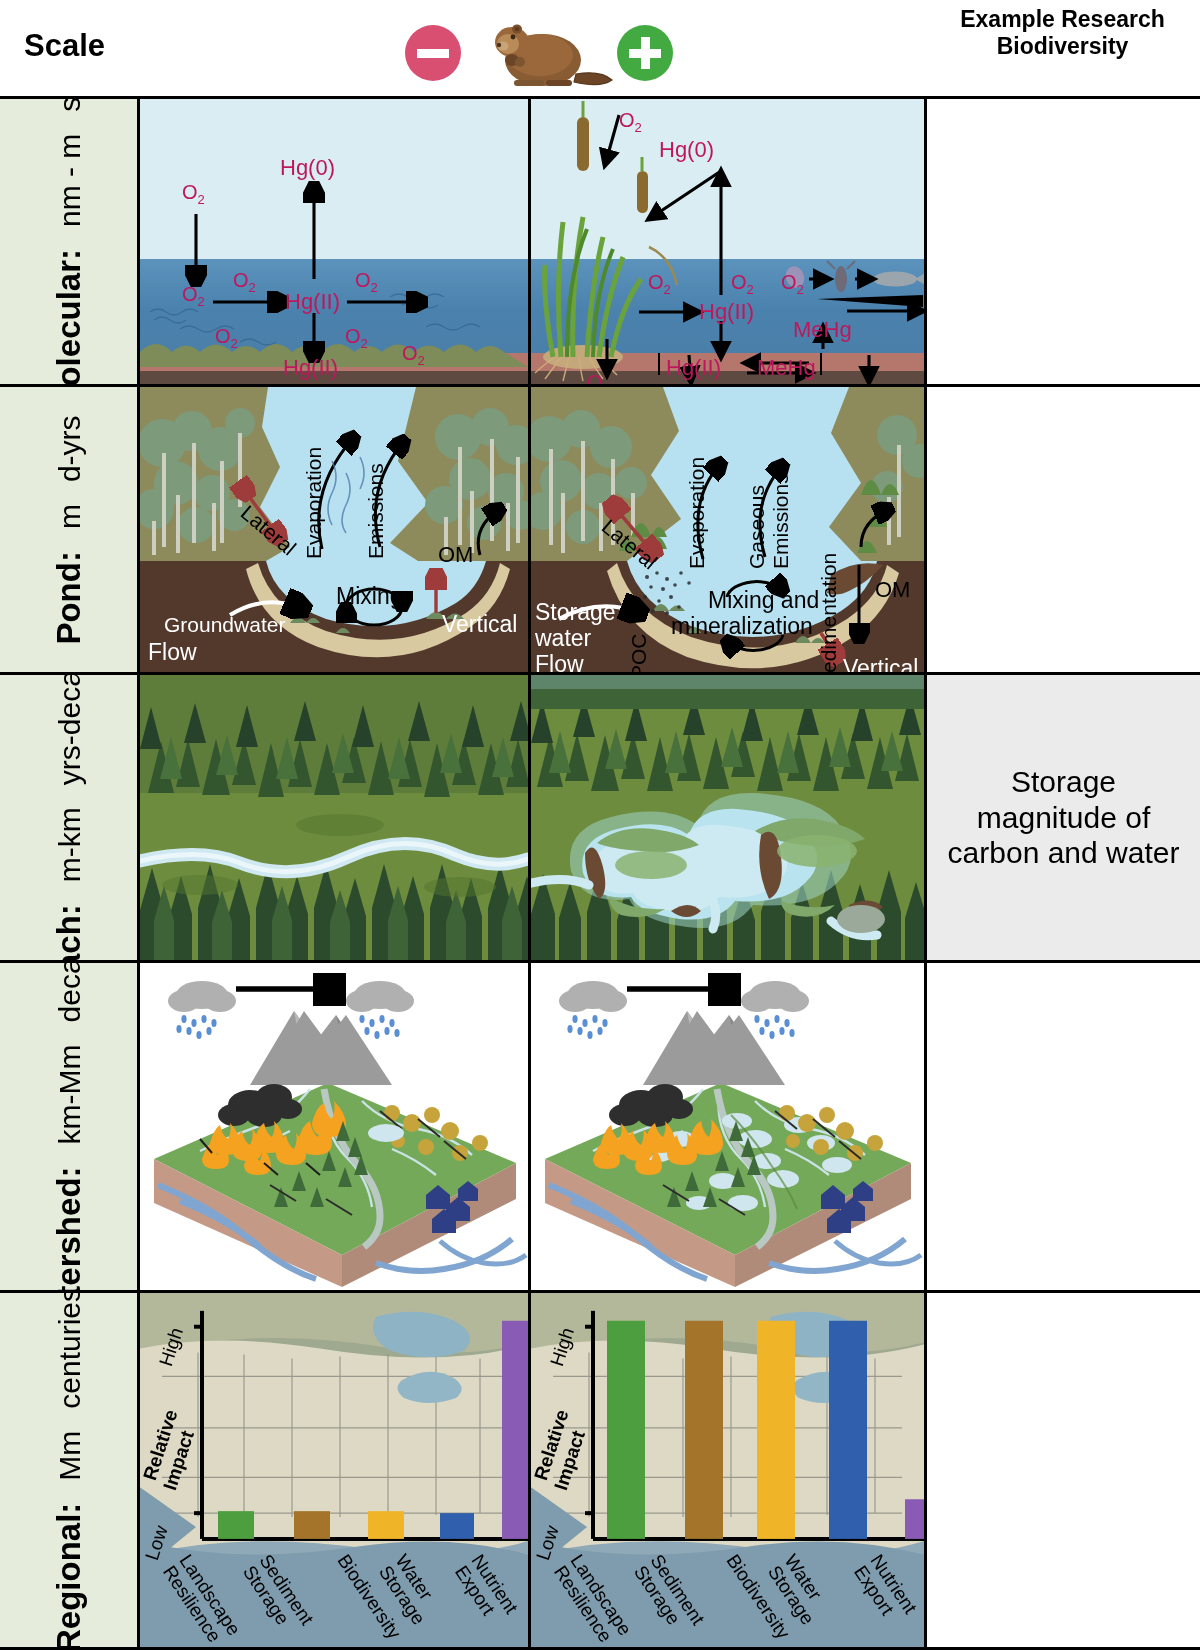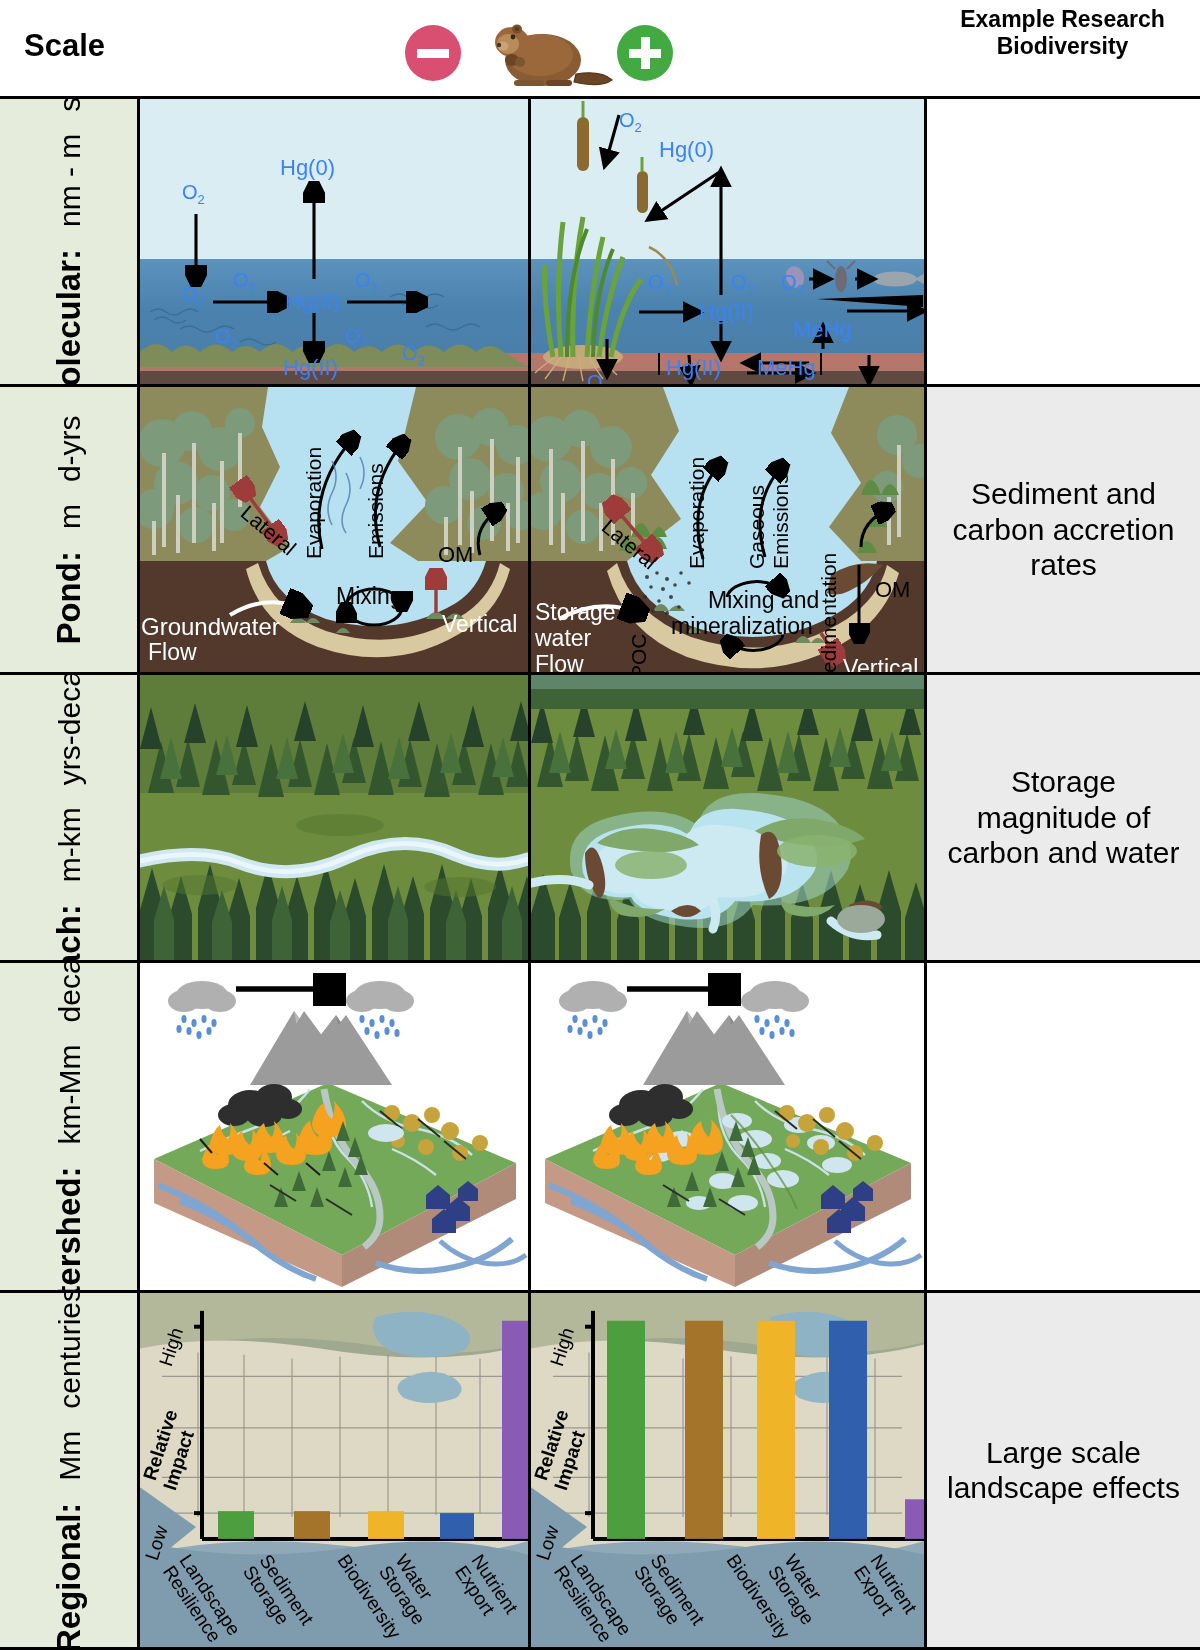--- a/index.html
+++ b/index.html
@@ -64,21 +64,21 @@
   .cell-res { position: absolute; left: 927px; top: 0; width: 273px; height: 100%;
               background: #ebebeb; display: flex; align-items: center; justify-content: center; }
   .res-text { text-align: center; font-size: 30px; line-height: 1.18; color: #000; padding: 0 10px; }
 
   
   .sky { position: absolute; left: 0; top: 0; width: 100%; height: 56%; background: #d9edf3; }
   .water { position: absolute; left: 0; top: 56%; width: 100%; height: 33%;
            background: linear-gradient(180deg,#5b93bd 0%, #4b82ad 55%, #4a7fa9 100%); }
   .sed { position: absolute; left: 0; top: 89%; width: 100%; height: 11%; background: #b5776b; }
   .sedlow { position: absolute; left: 0; top: 95.5%; width: 100%; height: 4.5%; background: #5f4a42; }
-  .lbl { position: absolute; font-size: 20px; color: #3b82f6; white-space: nowrap; }
+  .lbl { position: absolute; font-size: 20px; color: #be185d; white-space: nowrap; }
   .lbl sub { font-size: 13px; }
   svg.ov { position: absolute; left: 0; top: 0; width: 100%; height: 100%; overflow: visible; }
 
   
   .pond-upper { position: absolute; left: 0; top: 0; width: 100%; height: 61%;
                 background: #8d8b5c; }
   .pond-lower { position: absolute; left: 0; top: 61%; width: 100%; height: 39%;
                 background: #53382c; }
   .plabel { position: absolute; font-size: 21px; color: #000; font-weight: normal; white-space: nowrap; }
   .plabel.rot { transform-origin: left bottom; }
@@ -376,21 +376,21 @@
             <path d="M206 86 q8 16 0 32 t0 28"></path>
             <path d="M220 70 q8 16 0 32"></path>
           </g>
         </svg>
         <div class="plabel rot" style="left:186px; top:148px; transform:rotate(-90deg);">Evaporation</div>
         <div class="plabel rot" style="left:248px; top:148px; transform:rotate(-90deg);">Emissions</div>
         <div class="plabel rot" style="left:96px; top:108px; transform:rotate(40deg);">Lateral</div>
         <div class="plabel" style="left:298px; top:155px; font-size:22px;">OM</div>
         <div class="plabel" style="left:196px; top:196px; font-size:23px;">Mixing</div>
         <div class="plabel wht" style="left:302px; top:224px; font-size:23px;">Vertical</div>
-        <div class="plabel wht" style="left:1px; top:226px; font-size:24px;">Groundwater</div>
+        <div class="plabel wht" style="left:24px; top:226px; font-size:21px;">Groundwater</div>
         <div class="plabel wht" style="left:8px; top:252px; font-size:23px;">Flow</div>
       </div>
 
       <div class="cell-pos">
         <div class="pond-upper"></div>
         <div class="pond-lower"></div>
         <svg class="ov" viewBox="0 0 393 285" preserveAspectRatio="none">
           <path d="M0 0 L0 174 L96 174 L150 132 L120 88 L148 44 L132 0 Z" fill="#8d8b5c"></path>
           <path d="M393 0 L393 174 L330 174 L298 140 L330 96 L300 46 L318 0 Z" fill="#8d8b5c"></path>
           <path d="M132 0 L148 44 L120 88 L150 132 L96 174 L330 174 L298 140 L330 96 L300 46 L318 0 Z" fill="#b7e1f0"></path>
@@ -495,23 +495,20 @@
         <div class="plabel rot" style="left:120px; top:268px; transform:rotate(-90deg);">POC</div>
         <div class="plabel" style="left:152px; top:200px; font-size:23px;margin-left:25px;">Mixing and</div>
         <div class="plabel" style="left:140px; top:226px; font-size:23px;">mineralization</div>
         <div class="plabel" style="left:344px; top:190px; font-size:22px;">OM</div>
         <div class="plabel wht" style="left:4px; top:212px; font-size:23px;">Storage</div>
         <div class="plabel wht" style="left:4px; top:238px; font-size:23px;">water</div>
         <div class="plabel wht" style="left:4px; top:264px; font-size:23px;">Flow</div>
         <div class="plabel wht" style="left:312px; top:268px; font-size:23px;">Vertical</div>
       </div>
 
-      <div class="cell-res">
-        <div class="res-text">Sediment and carbon accretion rates</div>
-      </div>
     </div>
 
     <div class="row" style="top:576px; height:288px;">
 
       <div class="cell-scale">
         <div class="scale-rot">
           <span class="scale-name">Reach:</span>
           <span class="scale-unit">m-km</span>
           <span class="scale-unit">yrs-decades</span>
         </div>
@@ -1068,19 +1065,16 @@
         <div class="axis-lab" style="left:40px; top:178px; transform:rotate(-72deg);">Impact</div>
         <div class="axis-lab" style="left:36px; top:54px; transform:rotate(-72deg); font-weight:normal;">High</div>
         <div class="axis-lab" style="left:22px; top:248px; transform:rotate(-72deg); font-weight:normal;">Low</div>
         <div class="cat-lab" style="left:52px; top:258px; transform:rotate(56deg);">Landscape<br>Resilience</div>
         <div class="cat-lab" style="left:132px; top:258px; transform:rotate(56deg);">Sediment<br>Storage</div>
         <div class="cat-lab" style="left:208px; top:258px; transform:rotate(56deg);">Biodiversity</div>
         <div class="cat-lab" style="left:266px; top:258px; transform:rotate(56deg);">Water<br>Storage</div>
         <div class="cat-lab" style="left:352px; top:258px; transform:rotate(56deg);">Nutrient<br>Export</div>
       </div>
 
-      <div class="cell-res">
-        <div class="res-text">Large scale landscape effects</div>
-      </div>
     </div>
 
   </div>
 </div>
 
 </body></html>

